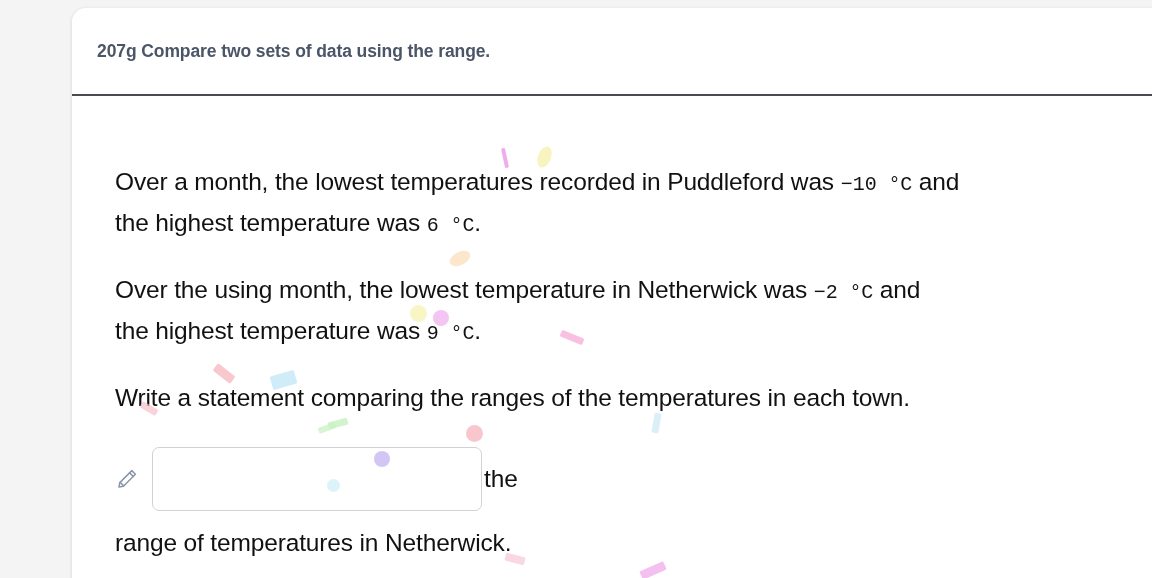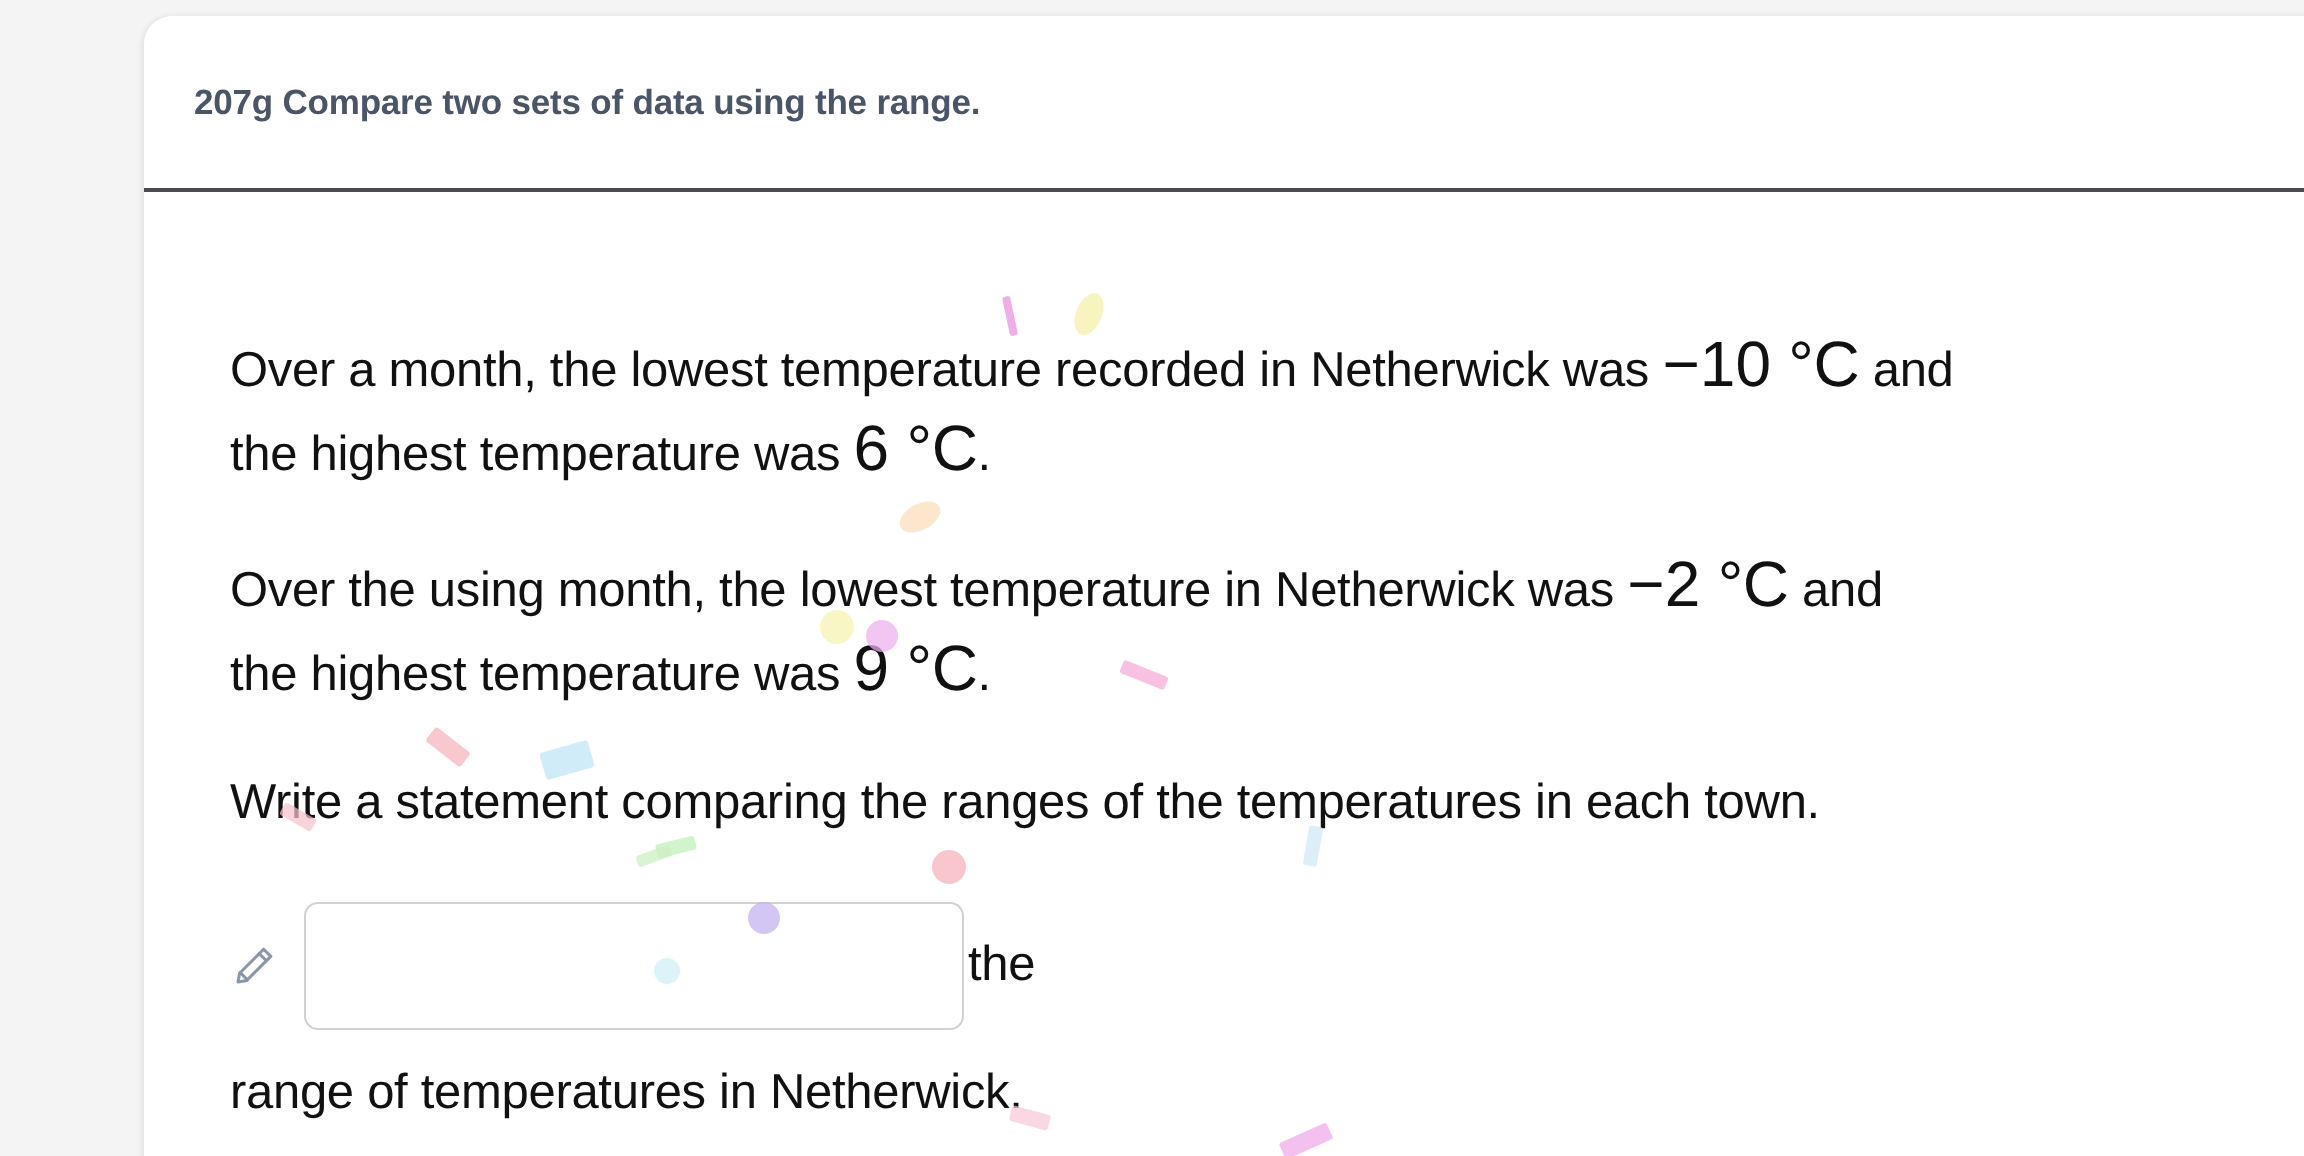--- a/index.html
+++ b/index.html
@@ -79,22 +79,22 @@
     line-height: 38px;
     color: #111111;
     letter-spacing: -0.15px;
     white-space: nowrap;
     margin: 0 0 26px 0;
   }
   .q-para .line2 { display: block; }
 
   
   .mn {
-    font-family: Liberation Sans, sans-serif;
-    font-size: 32px;
+    font-family: Liberation Mono, monospace;
+    font-size: 20px;
     letter-spacing: 0;
   }
   .unit { letter-spacing: -0.2px; }
 
   .q-statement {
     font-size: 24.5px;
     line-height: 38px;
     color: #111111;
     letter-spacing: -0.15px;
     white-space: nowrap;
@@ -166,21 +166,21 @@
 
     <div class="card-header">
       <div class="card-title">207g Compare two sets of data using the range.</div>
     </div>
 
     <div class="card-divider"></div>
 
     <div class="card-body">
 
       <p class="q-para">
-        <span>Over a month, the lowest temperature recorded in Netherwick was </span><span class="mn">−10</span><span class="mn unit"> °C</span><span> and</span>
+        <span>Over a month, the lowest temperatures recorded in Puddleford was </span><span class="mn">−10</span><span class="mn unit"> °C</span><span> and</span>
         <span class="line2">
           <span>the highest temperature was </span><span class="mn">6</span><span class="mn unit"> °C</span><span>.</span>
         </span>
       </p>
 
       <p class="q-para">
         <span>Over the using month, the lowest temperature in Netherwick was </span><span class="mn">−2</span><span class="mn unit"> °C</span><span> and</span>
         <span class="line2">
           <span>the highest temperature was </span><span class="mn">9</span><span class="mn unit"> °C</span><span>.</span>
         </span>

